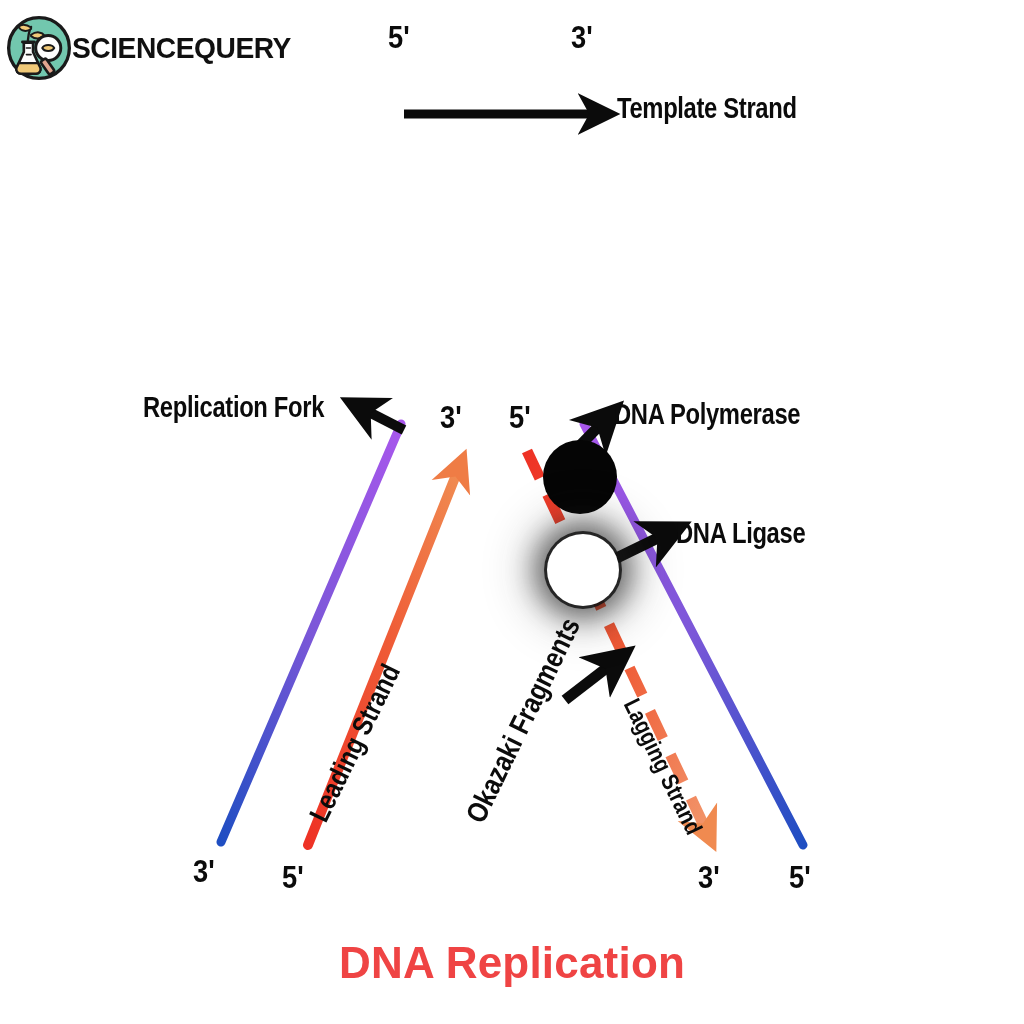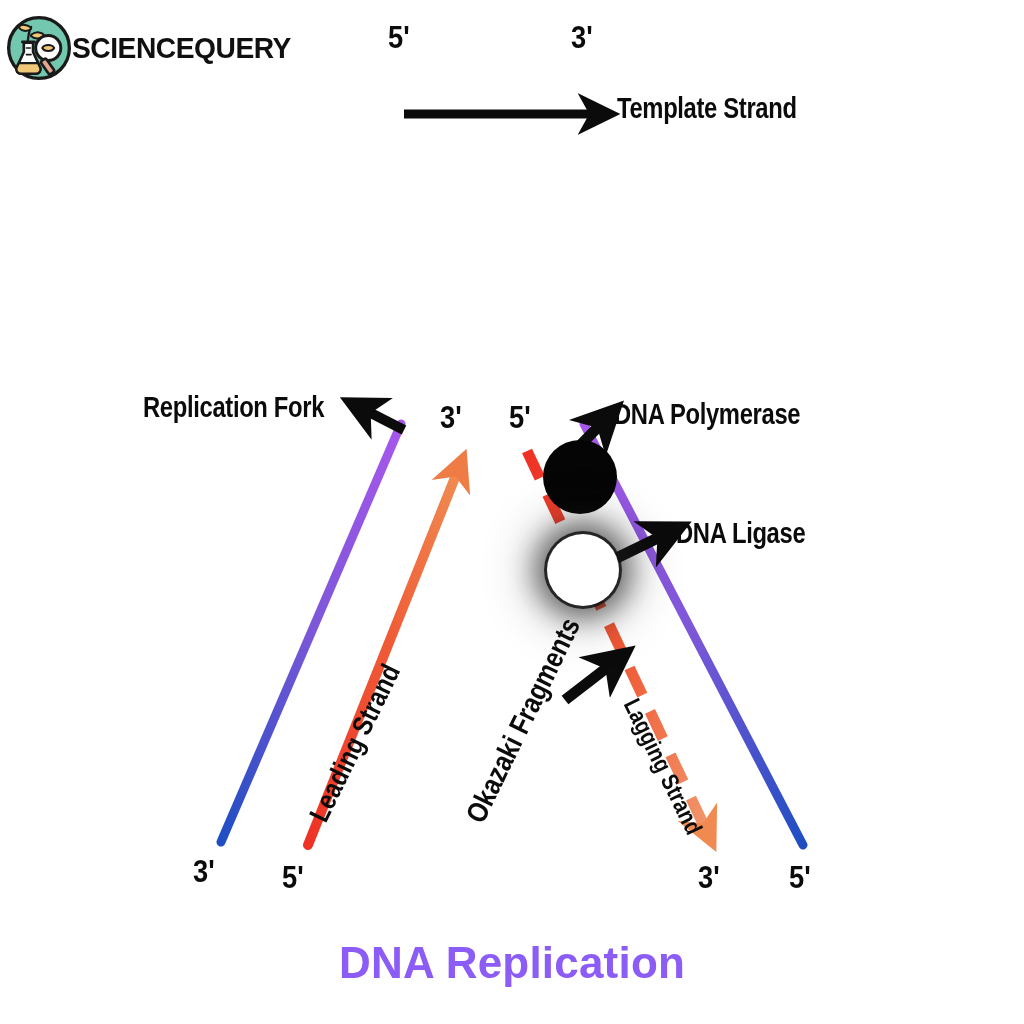--- a/index.html
+++ b/index.html
@@ -140,21 +140,21 @@
   #diagram-title {
     position: absolute;
     left: 0;
     right: 0;
     top: 938px;
     text-align: center;
     font-family: "Liberation Sans", sans-serif;
     font-weight: bold;
     font-size: 44px;
     letter-spacing: 0.2px;
-    color: #8b5cf6;
+    color: #ef4444;
   }
 </style>
 </head>
 <body>
 
 <div id="stage">
 
   <div id="logo-wrap">
     <svg id="logo-mark" viewBox="0 0 100 100">
       <circle cx="50" cy="50" r="46" fill="#72c7ae" stroke="#1a1a1a" stroke-width="5"></circle>

